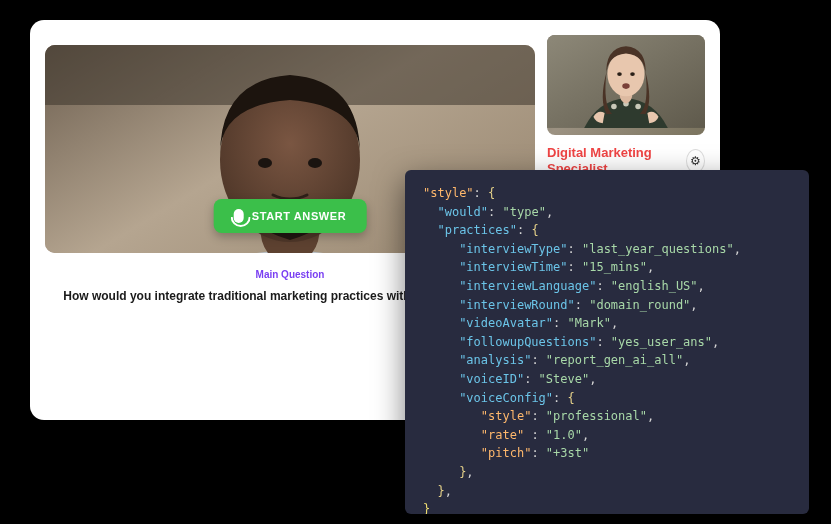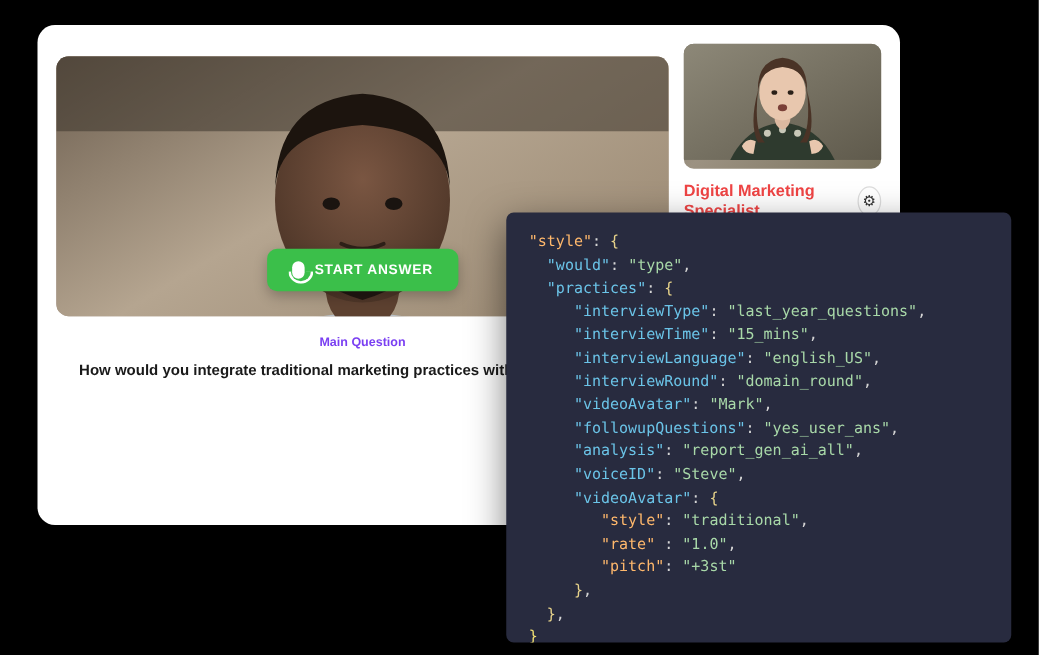--- a/index.html
+++ b/index.html
@@ -233,19 +233,19 @@
   <span class="cbk">"</span><span class="cbk">would</span><span class="cbk">"</span>: <span class="cs">"</span><span class="cs">type</span><span class="cs">"</span>,
   <span class="cbk">"</span><span class="cbk">practices</span><span class="cbk">"</span>: <span class="cbrace">{</span>
      <span class="cbk">"interviewType"</span>: <span class="cs">"</span><span class="cs">last_year_questions</span><span class="cs">"</span>,
      <span class="cbk">"interviewTime"</span>: <span class="cs">"</span><span class="cs">15_mins</span><span class="cs">"</span>,
      <span class="cbk">"interviewLanguage"</span>: <span class="cs">"</span><span class="cs">english_US</span><span class="cs">"</span>,
      <span class="cbk">"interviewRound"</span>: <span class="cs">"</span><span class="cs">domain_round</span><span class="cs">"</span>,
      <span class="cbk">"videoAvatar"</span>: <span class="cs">"</span><span class="cs">Mark</span><span class="cs">"</span>,
      <span class="cbk">"followupQuestions"</span>: <span class="cs">"</span><span class="cs">yes_user_ans</span><span class="cs">"</span>,
      <span class="cbk">"analysis"</span>: <span class="cs">"</span><span class="cs">report_gen_ai_all</span><span class="cs">"</span>,
      <span class="cbk">"voiceID"</span>: <span class="cs">"</span><span class="cs">Steve</span><span class="cs">"</span>,
-     <span class="cbk">"</span><span class="cbk">videoAvatar</span><span class="cbk">"</span>: <span class="cbrace">{</span>
-        <span class="ck">"style"</span>: <span class="cs">"</span><span class="cs">traditional</span><span class="cs">"</span>,
+     <span class="cbk">"</span><span class="cbk">voiceConfig</span><span class="cbk">"</span>: <span class="cbrace">{</span>
+        <span class="ck">"style"</span>: <span class="cs">"</span><span class="cs">professional</span><span class="cs">"</span>,
         <span class="ck">"rate"</span> : <span class="cs">"</span><span class="cs">1.0</span><span class="cs">"</span>,
         <span class="ck">"pitch"</span>: <span class="cs">"</span><span class="cs">+3st</span><span class="cs">"</span>
      <span class="cbrace">}</span>,
   <span class="cbrace">}</span>,
 <span class="cy">}</span></div>
 
 </body></html>

